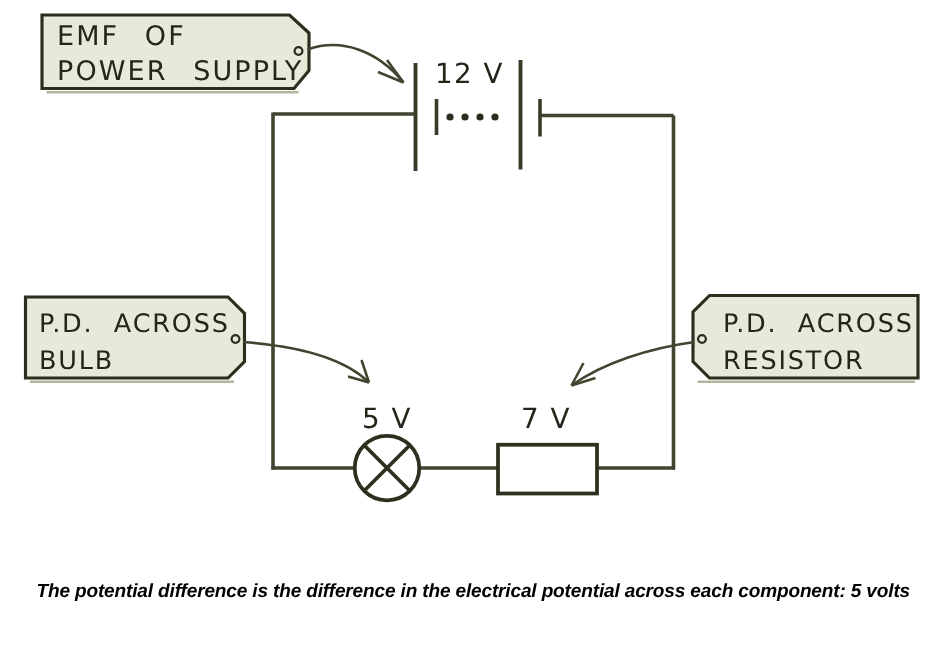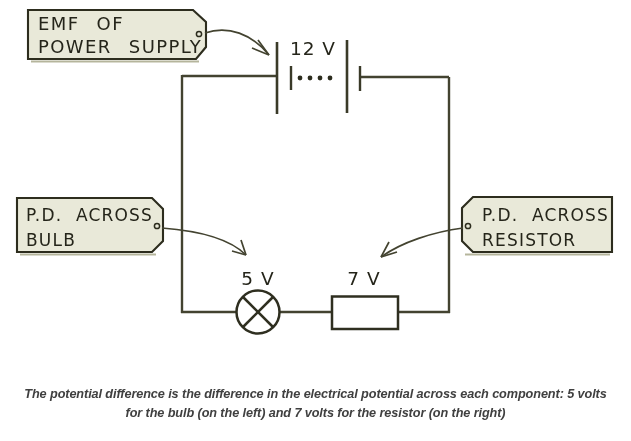--- a/index.html
+++ b/index.html
@@ -46,21 +46,21 @@
     position: absolute;
     left: 0;
     top: 385px;
     width: 631px;
     text-align: center;
     font-family: "Liberation Sans", sans-serif;
     font-style: italic;
     font-weight: bold;
     font-size: 12.7px;
     line-height: 19px;
-    color: #404040;
+    color: #000000;
     letter-spacing: -0.1px;
   }
 </style>
 </head>
 <body>
 
 <div class="page">
 
   <svg class="circuit" width="631" height="370" viewBox="0 0 631 370">
 
@@ -130,16 +130,15 @@
       <text x="482" y="246" class="tag-line">RESISTOR</text>
       <g stroke="#434330" stroke-width="1.7" fill="none">
         <path d="M 463 228 C 433 232 402 242 381 257"></path>
         <path d="M 381 257 L 389 242 M 381 257 L 397 252"></path>
       </g>
     </g>
   </svg>
 
   <div class="caption">
     <div>The potential difference is the difference in the electrical potential across each component: 5 volts</div>
-    <div>for the bulb (on the left) and 7 volts for the resistor (on the right)</div>
   </div>
 
 </div>
 
 </body></html>

